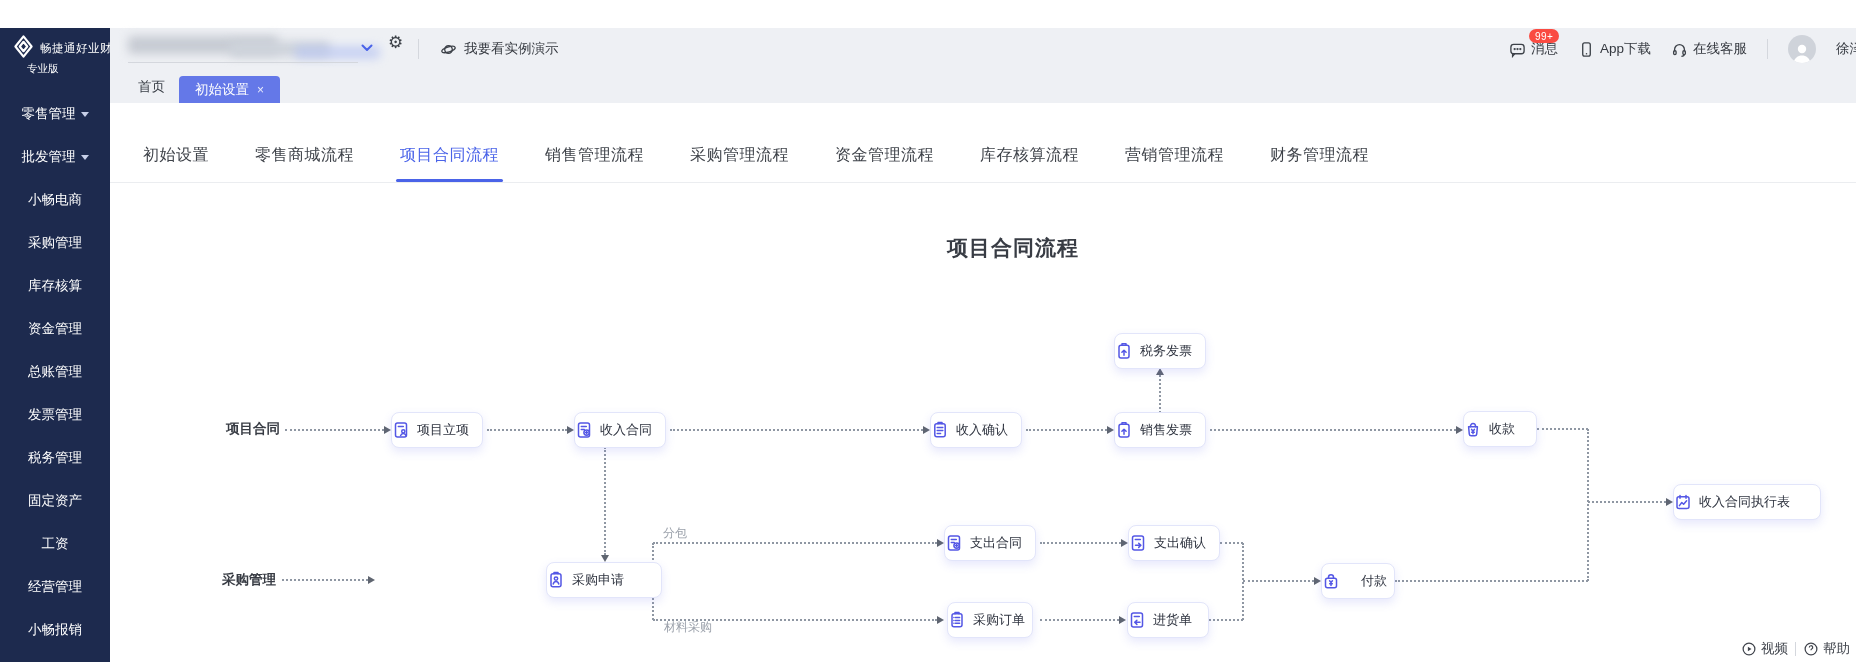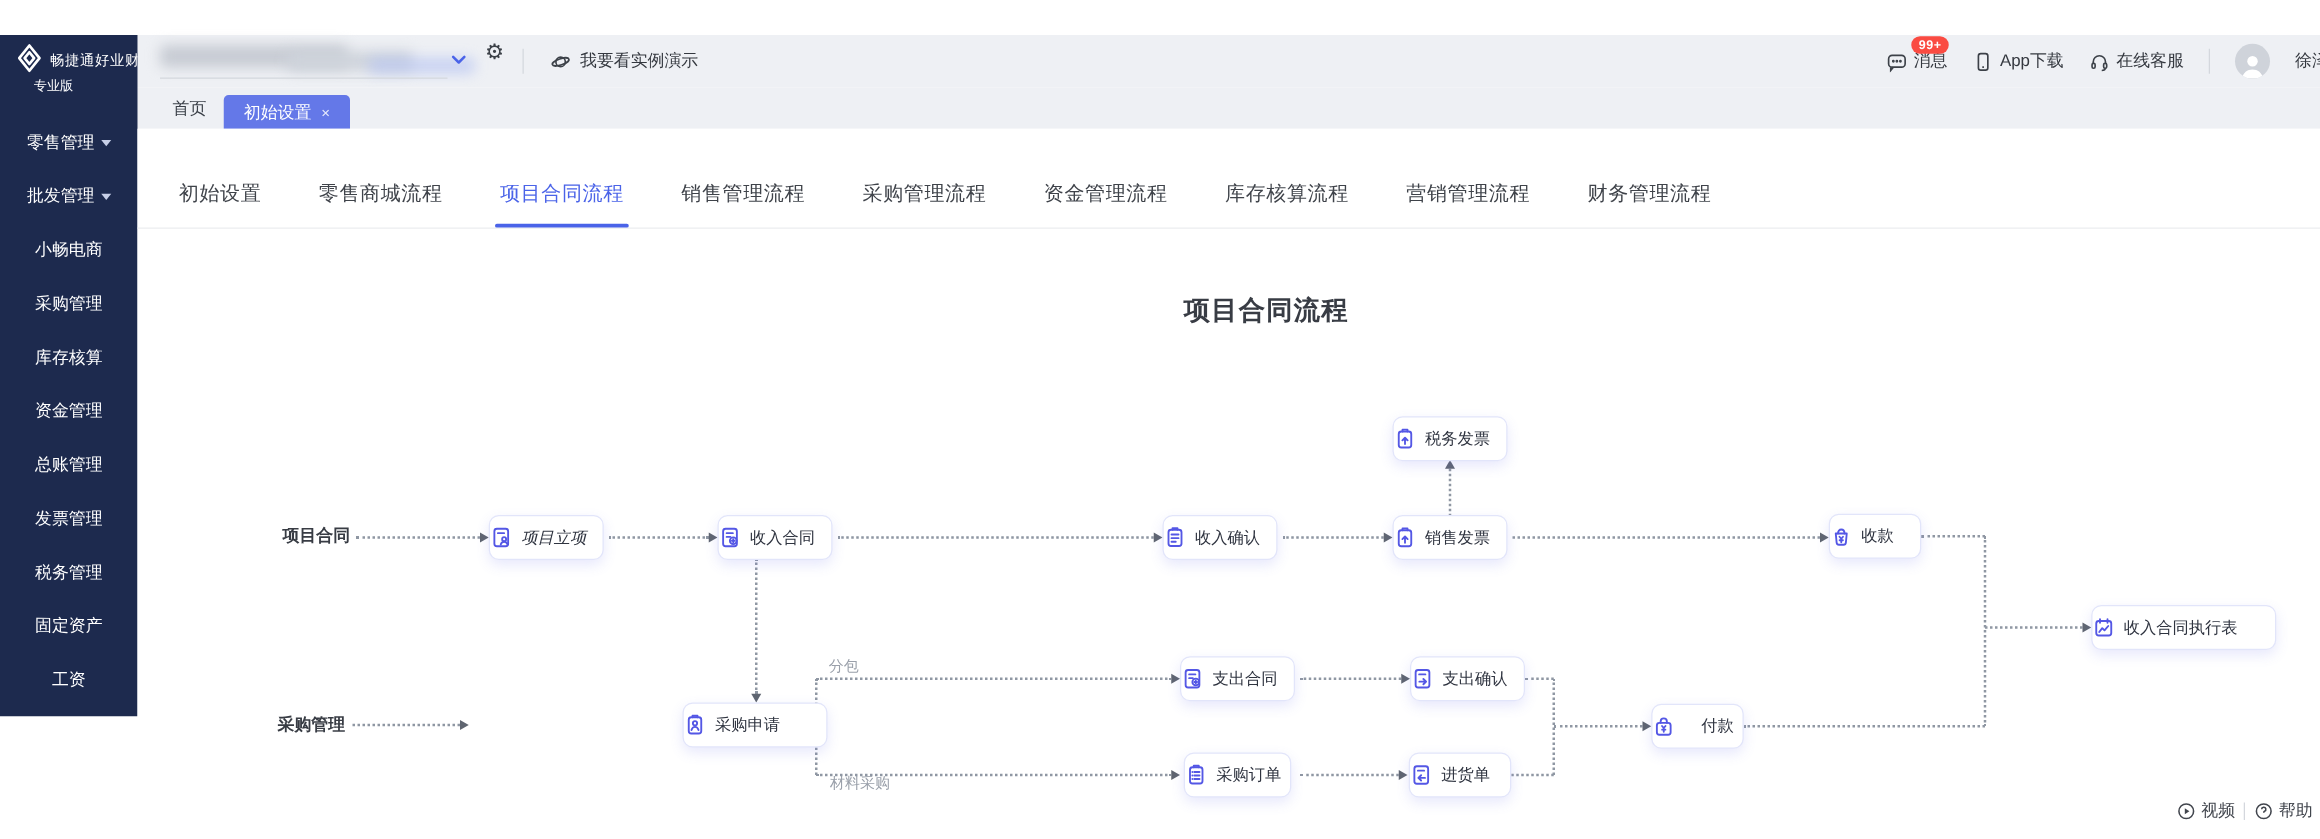--- a/index.html
+++ b/index.html
@@ -14,32 +14,32 @@
   .header-bar{position:absolute;left:110px;top:28px;width:1746px;height:42px;background:#eef0f4;}
   .blur-blob{position:absolute;border-radius:4px;filter:blur(5px);}
   .company-underline{position:absolute;left:18px;top:34px;width:230px;height:1px;background:#d4d7dd;}
   .hdr-ic{display:inline-flex;align-items:center;justify-content:center;}
   .chevron-down{position:absolute;left:248px;top:11px;cursor:pointer;}
   .gear{position:absolute;left:278px;top:4px;font-size:17px;color:#3c4148;cursor:pointer;}
   .hdr-divider{position:absolute;left:308px;top:11px;width:1px;height:20px;background:#d4d7dd;}
   .demo-link{position:absolute;left:330px;top:0;height:42px;display:flex;align-items:center;gap:7px;font-size:13.5px;color:#34383f;cursor:pointer;}
   .hdr-right{position:absolute;right:0;top:0;height:42px;display:flex;align-items:center;gap:20px;padding-right:0;}
   .hdr-item{display:flex;align-items:center;gap:5px;font-size:13.5px;color:#34383f;cursor:pointer;position:relative;}
-  .badge{position:absolute;top:-11px;left:20px;background:#fa4b42;color:#fff;font-size:10px;font-weight:bold;
+  .badge{position:absolute;top:-11px;left:20px;background:#fa4b42;color:#fff;font-size:10px;font-weight:normal;
          padding:1.5px 6px;border-radius:9px;letter-spacing:.5px;}
   .v-div2{width:1px;height:20px;background:#d4d7dd;}
   .avatar{width:28px;height:28px;border-radius:50%;background:#cfd3da;display:flex;align-items:flex-end;justify-content:center;overflow:hidden;cursor:pointer;}
   .username{font-size:13.5px;color:#34383f;width:20px;overflow:hidden;white-space:nowrap;}
   
   .tab-strip{position:absolute;left:110px;top:70px;width:1746px;height:33px;background:#eef0f4;display:flex;align-items:flex-end;padding-left:14px;box-sizing:border-box;}
   .page-tab{height:33px;display:flex;align-items:center;justify-content:center;font-size:13.5px;color:#3a3f47;padding:0 14px;cursor:pointer;gap:8px;}
   .page-tab.active{background:#6478e8;color:#fff;border-radius:4px 4px 0 0;height:27px;padding:0 16px;}
   .page-tab .close-x{font-size:12px;opacity:.85;}
   
-  .sidebar{position:absolute;left:0;top:28px;width:110px;height:545px;background:#1d2a4e;overflow:hidden;}
+  .sidebar{position:absolute;left:0;top:28px;width:110px;height:634px;background:#1d2a4e;overflow:hidden;}
   .logo-mark{position:absolute;left:10px;top:5px;}
   .brand-text{position:absolute;left:40px;top:13px;font-size:11.5px;color:#fff;white-space:nowrap;letter-spacing:.5px;}
   .edition{position:absolute;left:9px;top:34px;font-size:10.5px;color:#fff;margin-left:18px;}
   .side-nav{position:absolute;left:0;top:64px;width:110px;}
   .side-item{height:43px;display:flex;align-items:center;justify-content:center;gap:5px;color:#fff;font-size:13.5px;font-weight:500;cursor:pointer;}
   .caret{width:0;height:0;border-left:4.5px solid transparent;border-right:4.5px solid transparent;border-top:5px solid #c7cfe8;margin-top:2px;}
   
   .content{position:absolute;left:110px;top:103px;width:1746px;height:568px;background:#fff;}
   .flow-tabs{position:absolute;left:0;top:0;width:1746px;height:80px;border-bottom:1px solid #ebedf0;box-sizing:border-box;
              display:flex;align-items:flex-end;gap:30px;padding-left:25px;}
@@ -272,21 +272,21 @@
         <div class="h-line" style="left: 1285px; top: 397px; width: 193px;"></div>
         <div class="h-line" style="left: 1478px; top: 318px; width: 78px;"></div>
         <div class="arr r" style="left: 1556px; top: 315px;"></div>
         <div class="v-line" style="left: 1049px; top: 192px; height: 38px;"></div>
         <div class="arr u" style="left: 1046px; top: 185px;"></div>
         <div class="v-line" style="left: 494px; top: 264px; height: 108px;"></div>
         <div class="arr d" style="left: 491px; top: 372px;"></div>
         <div class="v-line" style="left: 542px; top: 360px; height: 77px;"></div>
         <div class="v-line" style="left: 1132px; top: 360px; height: 77px;"></div>
         <div class="v-line" style="left: 1477px; top: 246px; height: 152px;"></div>
-        <div class="node" style="left: 327px; top: 247px; width: 92px; font-style: italic;">
+        <div class="node" style="left: 327px; top: 247px; width: 92px;">
           <span class="nicon">
             <svg width="18" height="18" viewBox="0 0 18 18">
               <rect x="3.5" y="2" width="11" height="14" rx="2"></rect>
               <path d="M6.3 5.5h5"></path>
               <circle cx="11.3" cy="10.3" r="1.6"></circle>
               <path d="M8.6 14.6c.4-1.4 1.5-2.1 2.7-2.1s2.3.7 2.7 2.1"></path>
             </svg>
           </span>
           <span>项目立项</span>
         </div>

